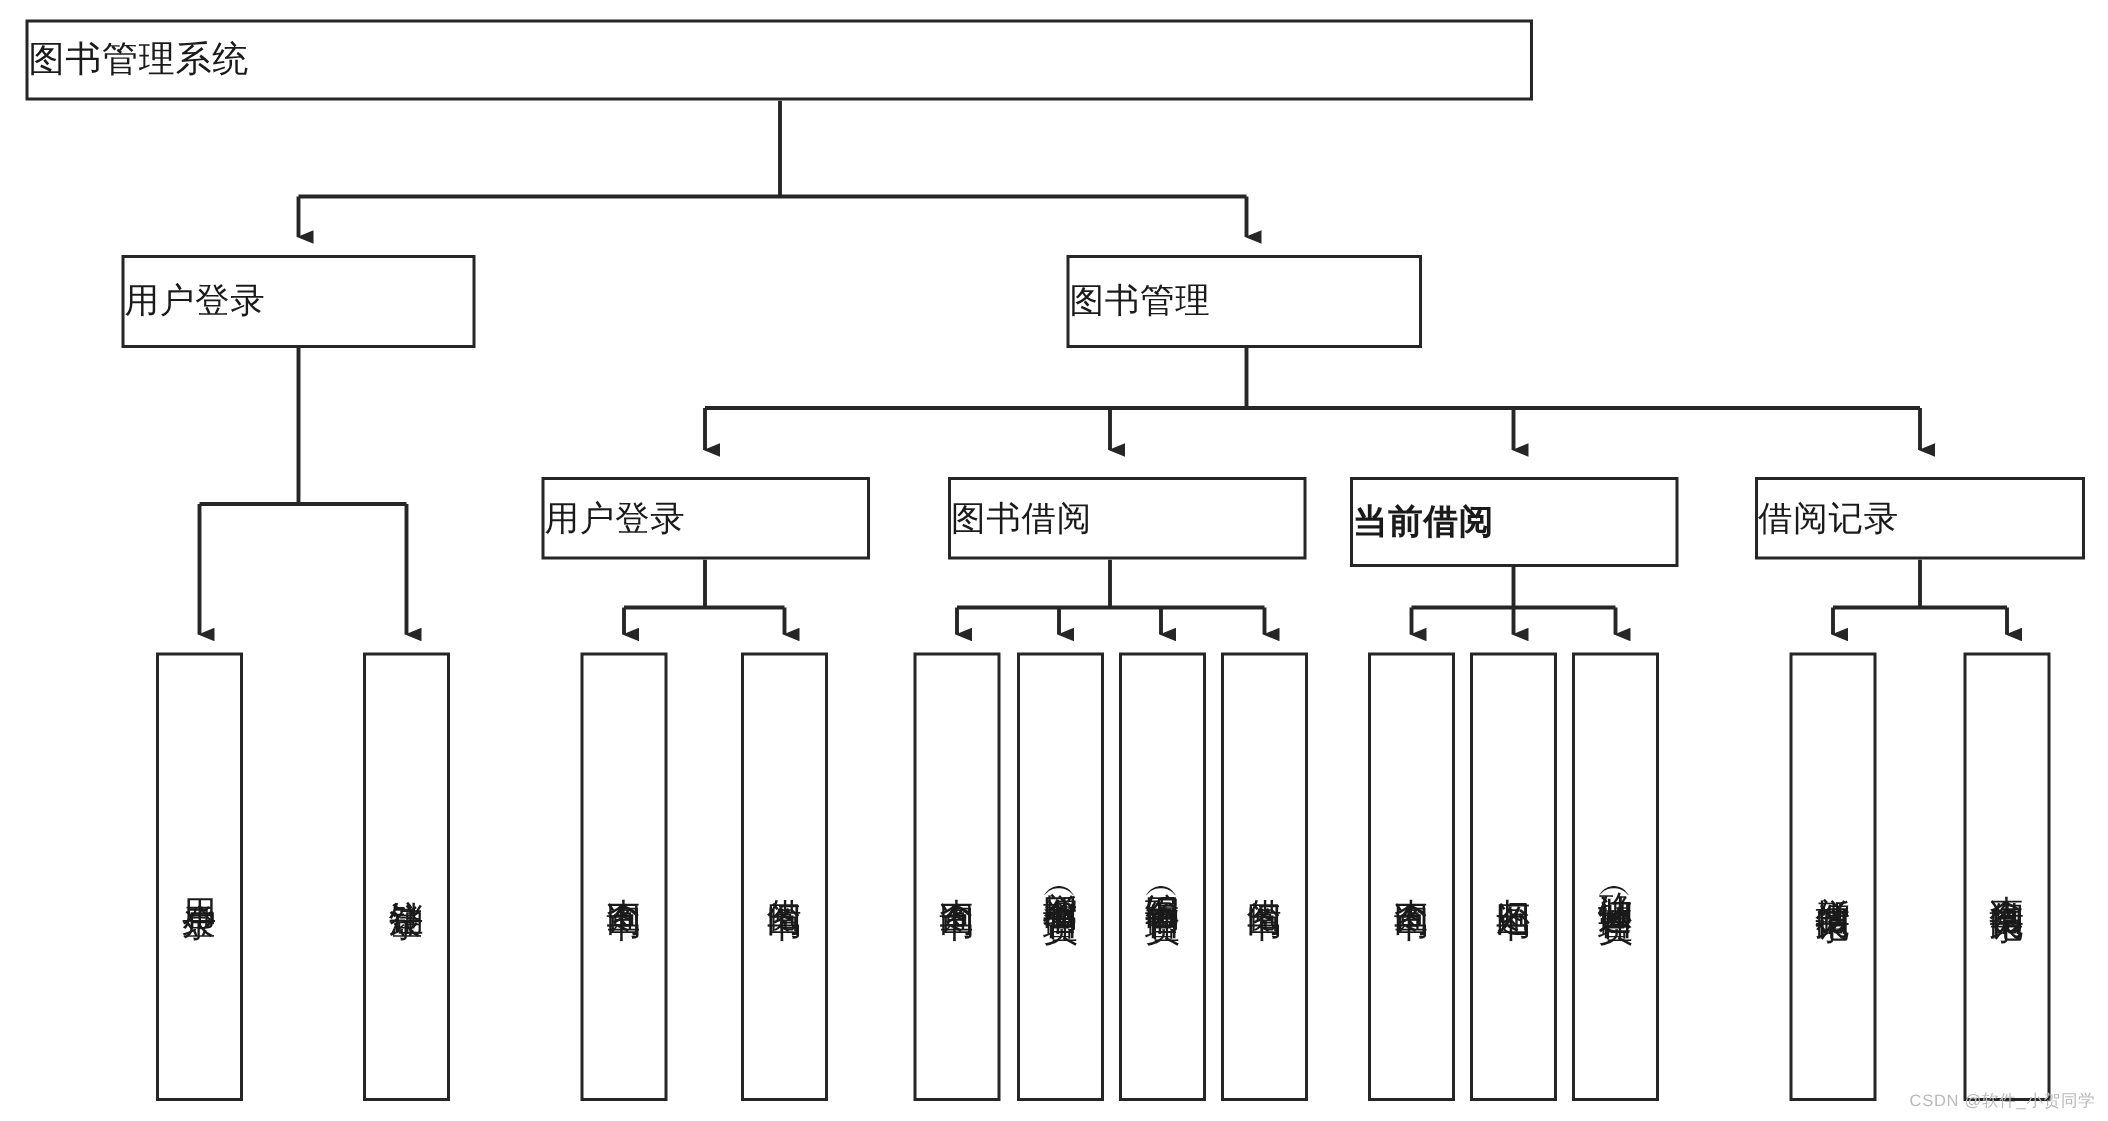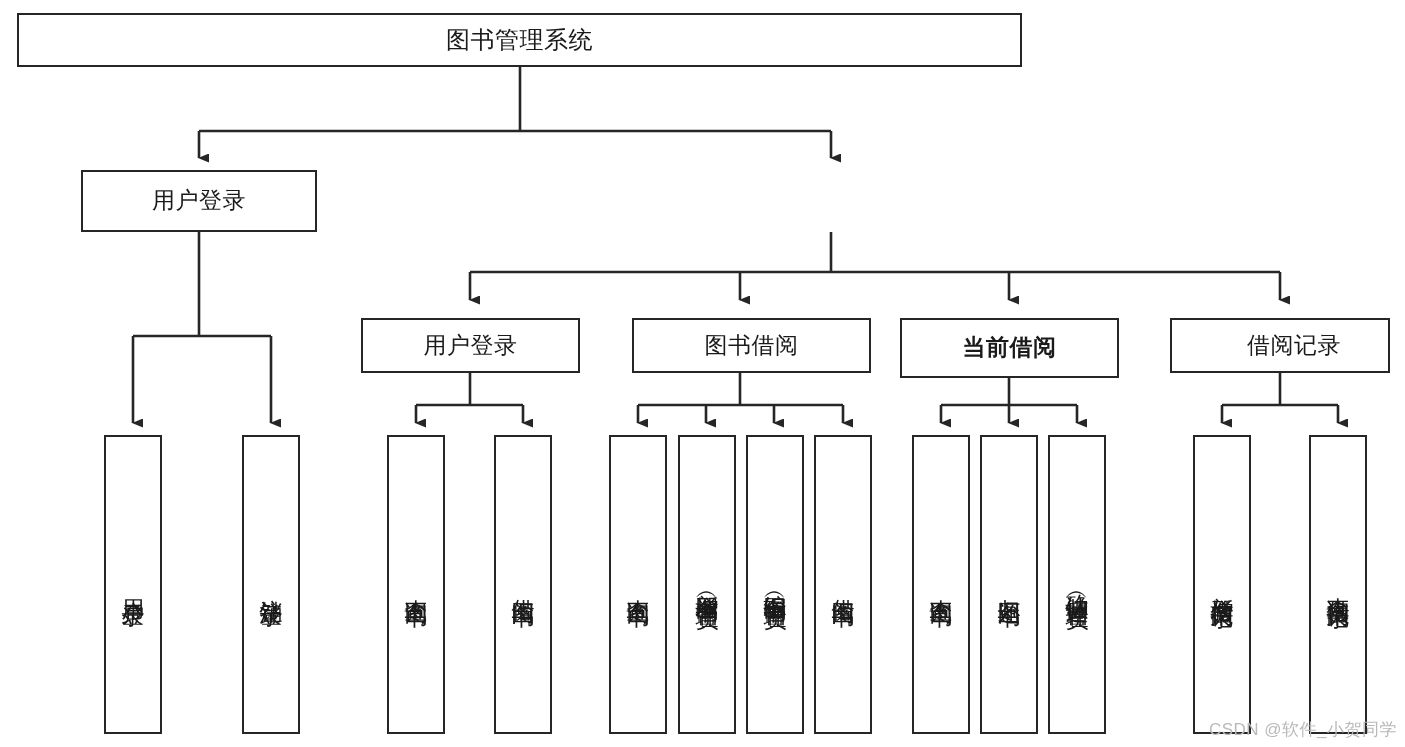--- a/index.html
+++ b/index.html
@@ -30,21 +30,20 @@
     height: 747px;
     pointer-events: none;
   }
   .node {
     position: absolute;
     box-sizing: border-box;
     border: 2px solid #262626;
     background: #ffffff;
     display: flex;
     align-items: center;
-    justify-content: center;
     color: #1a1a1a;
   }
   .node .node-label {
     display: block;
     text-align: center;
     line-height: 1.18;
     letter-spacing: 0.5px;
   }
   
   .node.horiz .node-label {
@@ -65,21 +64,21 @@
     text-orientation: upright;
     font-size: 23px;
     line-height: 1.08;
     letter-spacing: 2px;
     max-height: 100%;
   }
   .watermark {
     position: absolute;
     right: 8px;
     bottom: 6px;
-    font-size: 17px;
+    font-size: 11px;
     color: #b9b9b9;
     white-space: nowrap;
     letter-spacing: 0.5px;
     font-family: "Liberation Sans", "DejaVu Sans", sans-serif;
   }
 </style>
 </head>
 <body>
 
 <div id="diagram-root">
@@ -135,31 +134,34 @@
     </g>
   </svg>
 
   <div class="node horiz root" style="left:17px; top:13px; width:1005px; height:54px;">
     <span class="node-label">图书管理系统</span>
   </div>
 
   <div class="node horiz" style="left:81px; top:170px; width:236px; height:62px;">
     <span class="node-label">用户登录</span>
   </div>
+  <div class="node horiz" style="left:711px; top:170px; width:237px; height:62px;">
+    <span class="node-label">图书管理</span>
+  </div>
 
   <div class="node horiz" style="left:361px; top:318px; width:219px; height:55px;">
     <span class="node-label">用户登录</span>
   </div>
   <div class="node horiz" style="left:632px; top:318px; width:239px; height:55px;">
     <span class="node-label">图书借阅</span>
   </div>
   <div class="node horiz" style="left:900px; top:318px; width:219px; height:60px;font-weight:bold;">
     <span class="node-label">当前借阅</span>
   </div>
-  <div class="node horiz" style="left:1170px; top:318px; width:220px; height:55px;padding-left:28px;">
+  <div class="node horiz" style="left:1170px; top:318px; width:220px; height:55px;">
     <span class="node-label">借阅记录</span>
   </div>
 
   <div class="node vert" style="left:104px; top:435px; width:58px; height:299px;">
     <span class="node-label">用户登录</span>
   </div>
   <div class="node vert" style="left:242px; top:435px; width:58px; height:299px;">
     <span class="node-label">注销登录</span>
   </div>
 

